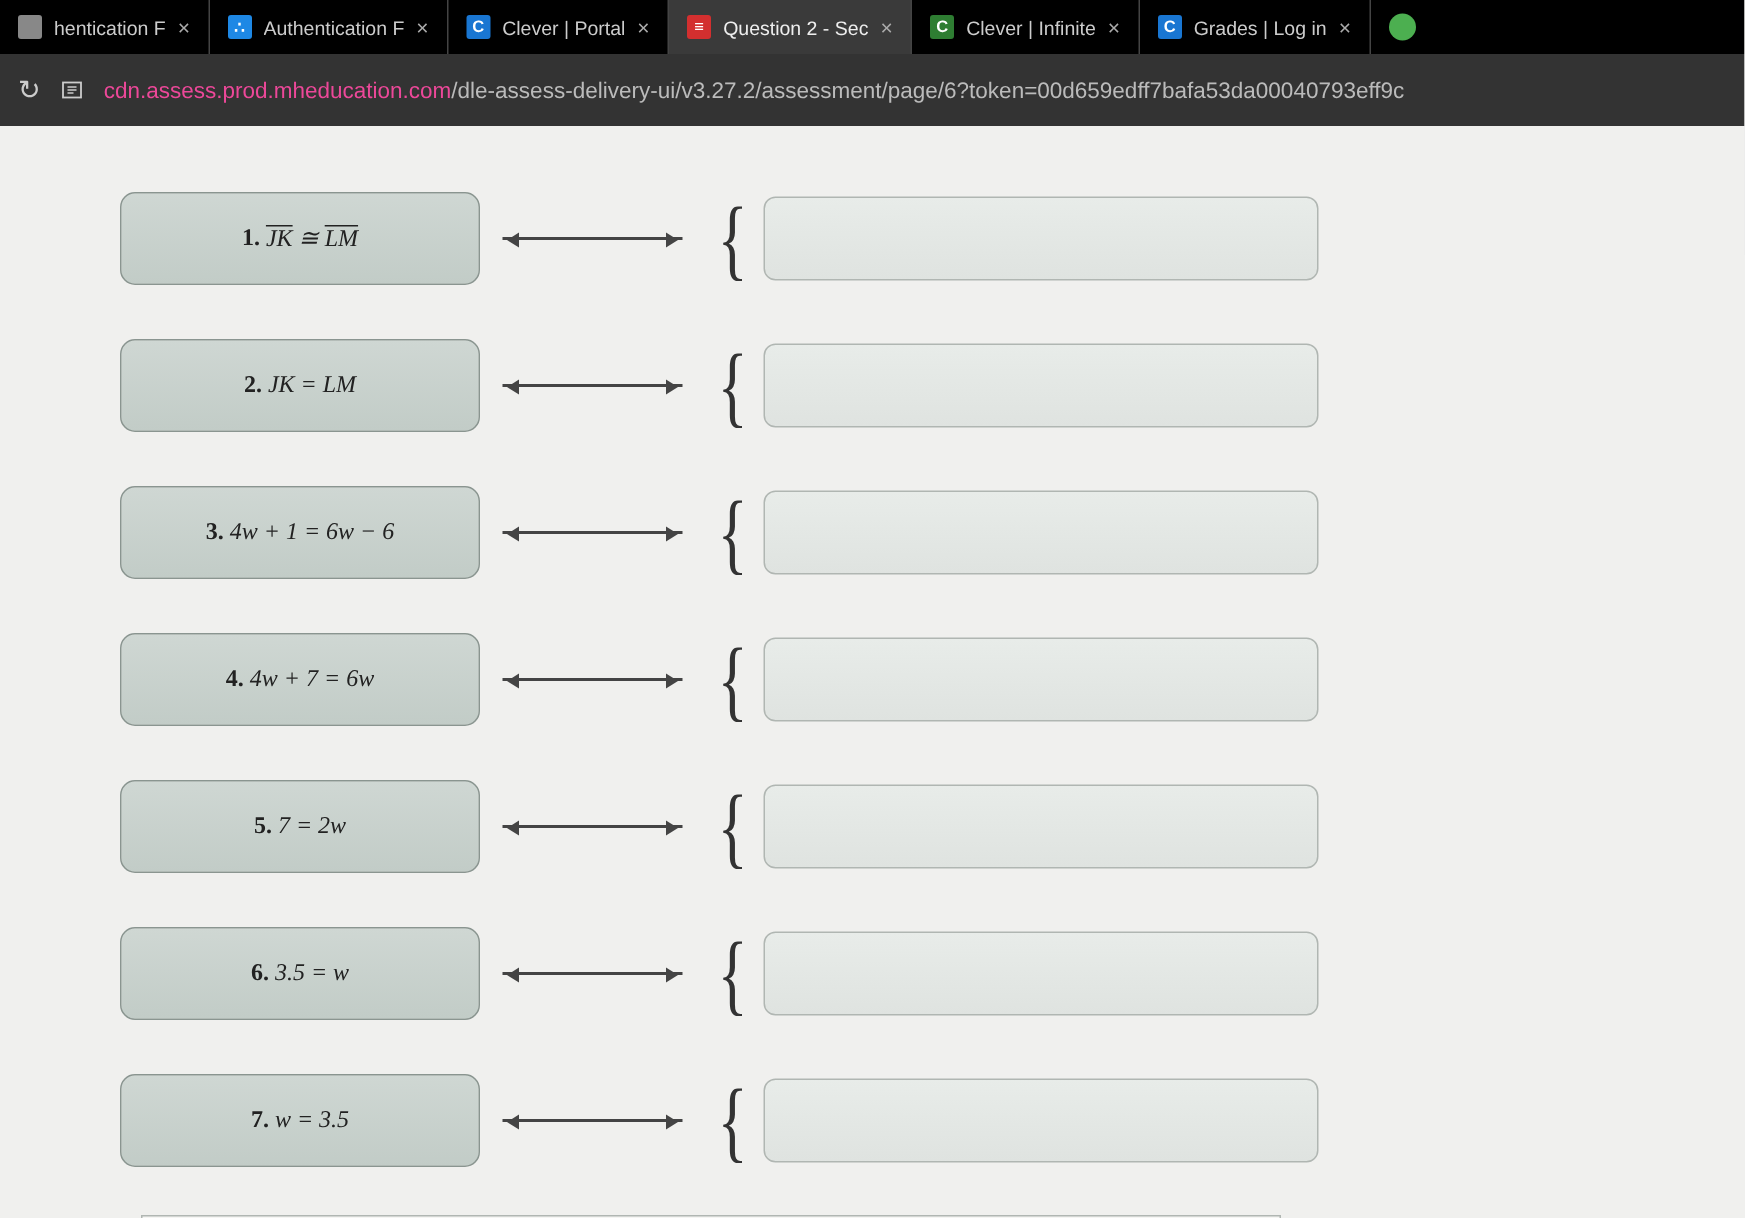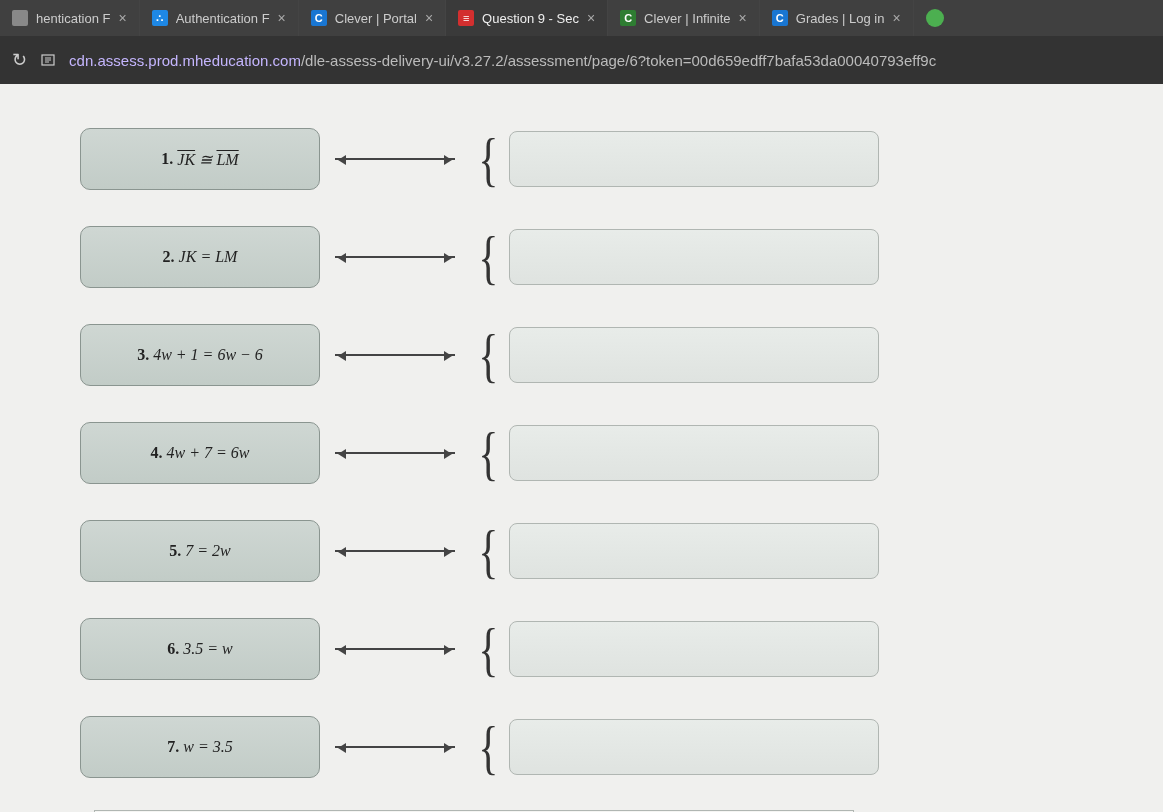--- a/index.html
+++ b/index.html
@@ -4,21 +4,21 @@
 <style>
 * { margin: 0; padding: 0; box-sizing: border-box; }
 body {
   font-family: Arial, sans-serif;
   background: #e8e8e8;
   width: 1163px;
   height: 812px;
   overflow: hidden;
 }
 .browser-chrome {
-  background: #404040;
+  background: #000000;
   height: 36px;
   display: flex;
   align-items: flex-start;
   overflow: hidden;
 }
 .tab {
   display: flex;
   align-items: center;
   gap: 8px;
   padding: 0 12px;
@@ -70,21 +70,21 @@
   height: 18px;
   display:flex;
   align-items:center;
   justify-content:center;
 }
 .url-text {
   color: #bbb;
   font-size: 15px;
   font-family: Arial, sans-serif;
 }
-.url-domain { color: #c4b5fd; }
+.url-domain { color: #ec4899; }
 .content {
   background: #f0f0ee;
   padding: 40px 0 0 80px;
   height: 728px;
   position: relative;
 }
 .row {
   display: flex;
   align-items: center;
   margin-bottom: 28px;
@@ -175,21 +175,21 @@
       <span class="tab-title">Authentication F</span>
       <span class="tab-close">×</span>
     </div>
     <div class="tab">
       <div class="tab-icon" style="background: rgb(25, 118, 210); color: rgb(255, 255, 255); font-size: 11px; font-weight: bold; border-radius: 2px;">C</div>
       <span class="tab-title">Clever | Portal</span>
       <span class="tab-close">×</span>
     </div>
     <div class="tab active">
       <div class="tab-icon" style="background: rgb(211, 47, 47); color: rgb(255, 255, 255); font-size: 11px; font-weight: bold; border-radius: 2px;">≡</div>
-      <span class="tab-title">Question 9 - Sec</span>
+      <span class="tab-title">Question 2 - Sec</span>
       <span class="tab-close">×</span>
     </div>
     <div class="tab">
       <div class="tab-icon" style="background: rgb(46, 125, 50); color: rgb(255, 255, 255); font-size: 11px; font-weight: bold; border-radius: 2px;">C</div>
       <span class="tab-title">Clever | Infinite</span>
       <span class="tab-close">×</span>
     </div>
     <div class="tab">
       <div class="tab-icon" style="background: rgb(25, 118, 210); color: rgb(255, 255, 255); font-size: 11px; font-weight: bold; border-radius: 2px;">C</div>
       <span class="tab-title">Grades | Log in</span>

